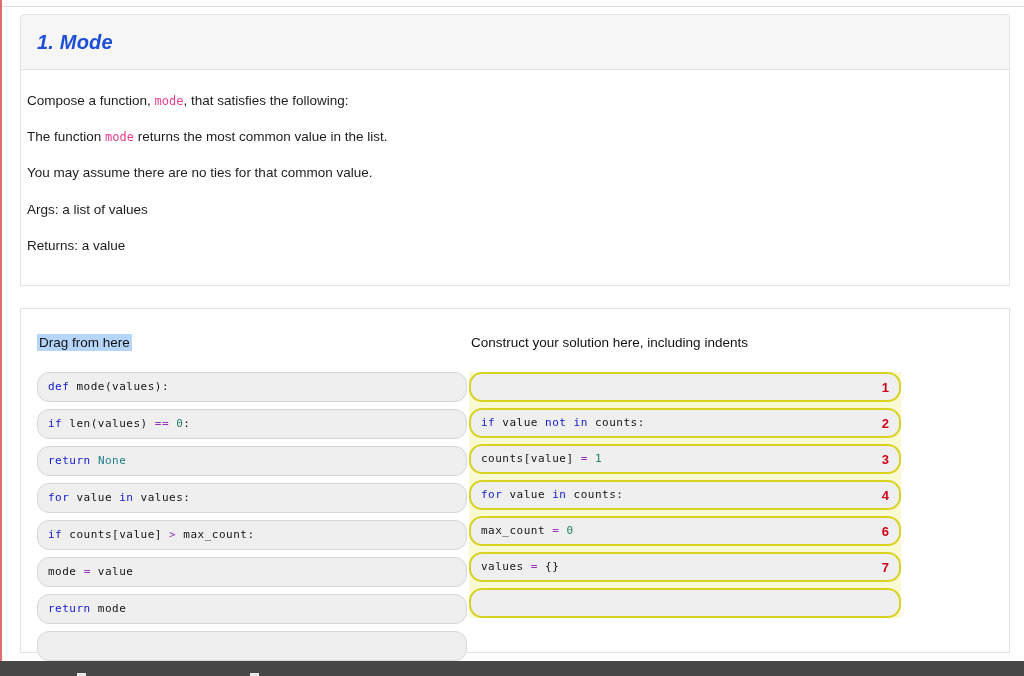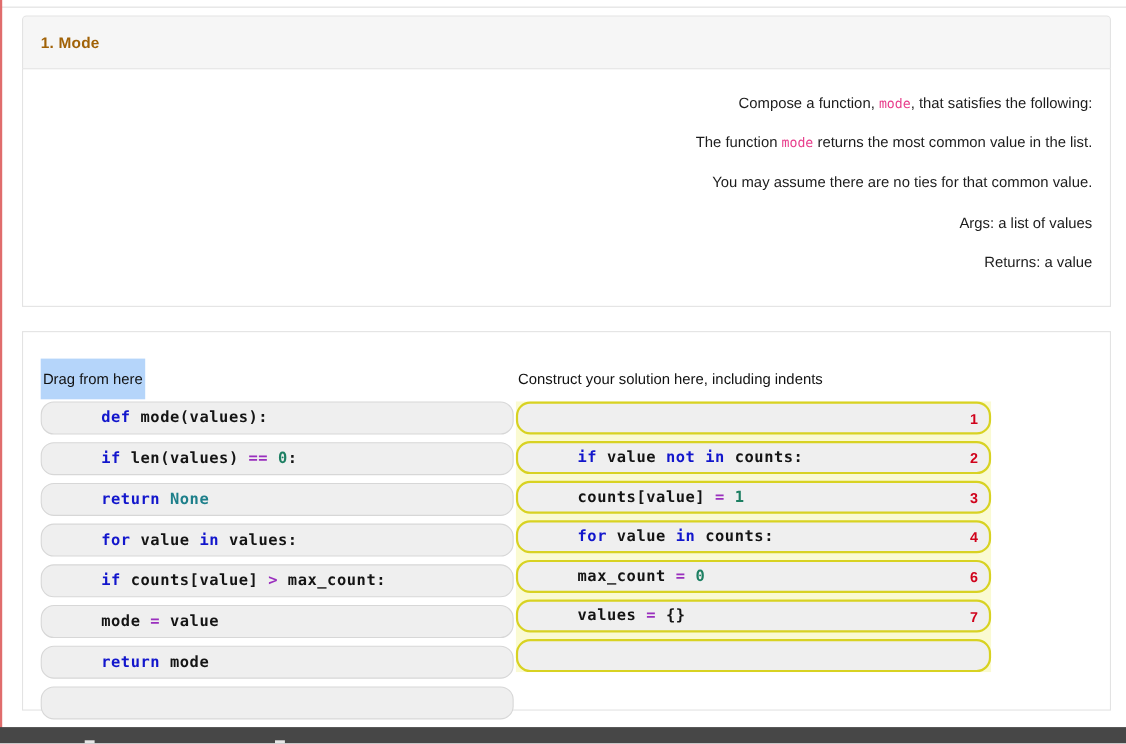--- a/index.html
+++ b/index.html
@@ -3,41 +3,41 @@
 <meta charset="utf-8">
 <style>
   * { margin:0; padding:0; box-sizing:border-box; }
   html,body { width:1024px; height:676px; overflow:hidden; background:#fff;
               font-family:"Liberation Sans", sans-serif; position:relative; }
   .top-line { position:absolute; left:0; top:6px; width:1024px; height:1px; background:#dedede; }
   .left-line { position:absolute; left:0; top:0; width:2px; height:662px; background:var(--accent_left); }
   .content { position:absolute; left:20px; top:14px; width:990px; }
 
   .header { background:#f6f6f6; border:1px solid #e3e3e3; border-radius:4px 4px 0 0; padding:16px 16px 15px; }
-  .header h1 { font-size:14px; font-weight:bold; color:#a16207; letter-spacing:.2px; }
+  .header h1 { font-size:20px; font-weight:bold; color:#1d4ed8; letter-spacing:.2px;font-style:italic; }
 
-  .instructions { background:#fff; border:1px solid #e3e3e3; margin-top:-1px; padding:24px 16px 32px;text-align:right; }
+  .instructions { background:#fff; border:1px solid #e3e3e3; margin-top:-1px; padding:24px 6px 32px; }
   .para { font-size:13.5px; color:#1c1c1c; margin-bottom:22px; line-height:1.05; }
   .para:last-child { margin-bottom:0; }
   .inline-code { font-family:"DejaVu Sans Mono", monospace; font-size:12px; color:var(--inline_code); }
 
   .parsons { background:#fff; border:1px solid #e3e3e3; margin-top:22px; padding:24px 16px 40px; height:345px; }
   .cols { display:flex; }
   .col-left { width:430px; }
   .col-right { width:432px; margin-left:2px; }
   .label-row { height:39px; }
-  .col-label { font-size:13.5px; color:#111; display:inline-block; padding:11px 2px; }
+  .col-label { font-size:13.5px; color:#111; display:inline-block; padding:1px 2px; }
   .col-label.selected { background:var(--selection); }
   .col-right .blocks { background:var(--solution_bg); }
 
   .block { position:relative; background:#efefef; border:1px solid #d7d7d7; border-radius:12px;
            margin-bottom:7px; padding:4px 10px; min-height:30px; }
   .block.sol { border:2px solid var(--solution_border); border-radius:13px; padding:3px 10px; margin-bottom:6px; }
-  code.line { font-family:"DejaVu Sans Mono", monospace; font-size:14px; font-weight:bold;
-              letter-spacing:.5px; color:#141414; white-space:pre; line-height:20px; display:block;margin-left:44px; }
+  code.line { font-family:"DejaVu Sans Mono", monospace; font-size:11px; font-weight:normal;
+              letter-spacing:.5px; color:#141414; white-space:pre; line-height:20px; display:block; }
   .tok-k { color:var(--keyword); }
   .tok-n { color:var(--number); }
   .tok-a { color:var(--atom); }
   .tok-o { color:var(--operator); }
   .lnum { position:absolute; right:10px; top:6px; font-size:13px; font-weight:bold;
           color:var(--line_number); }
 
   .bottom-bar { position:absolute; left:0; bottom:0; width:1024px; height:15px;
                 background:var(--dark_bar); z-index:10; }
   .bar-mark { position:absolute; bottom:0; height:3px; width:9px; background:#e6e6e6; }

